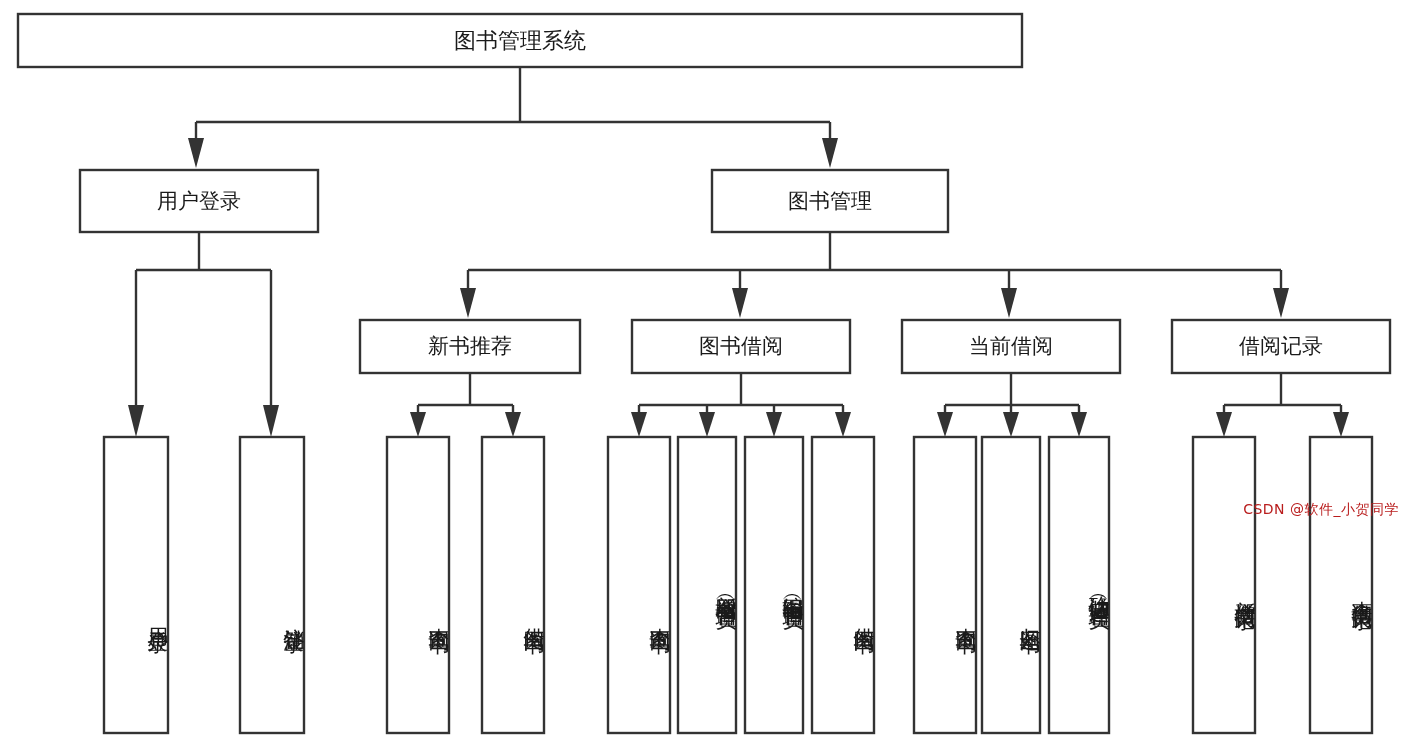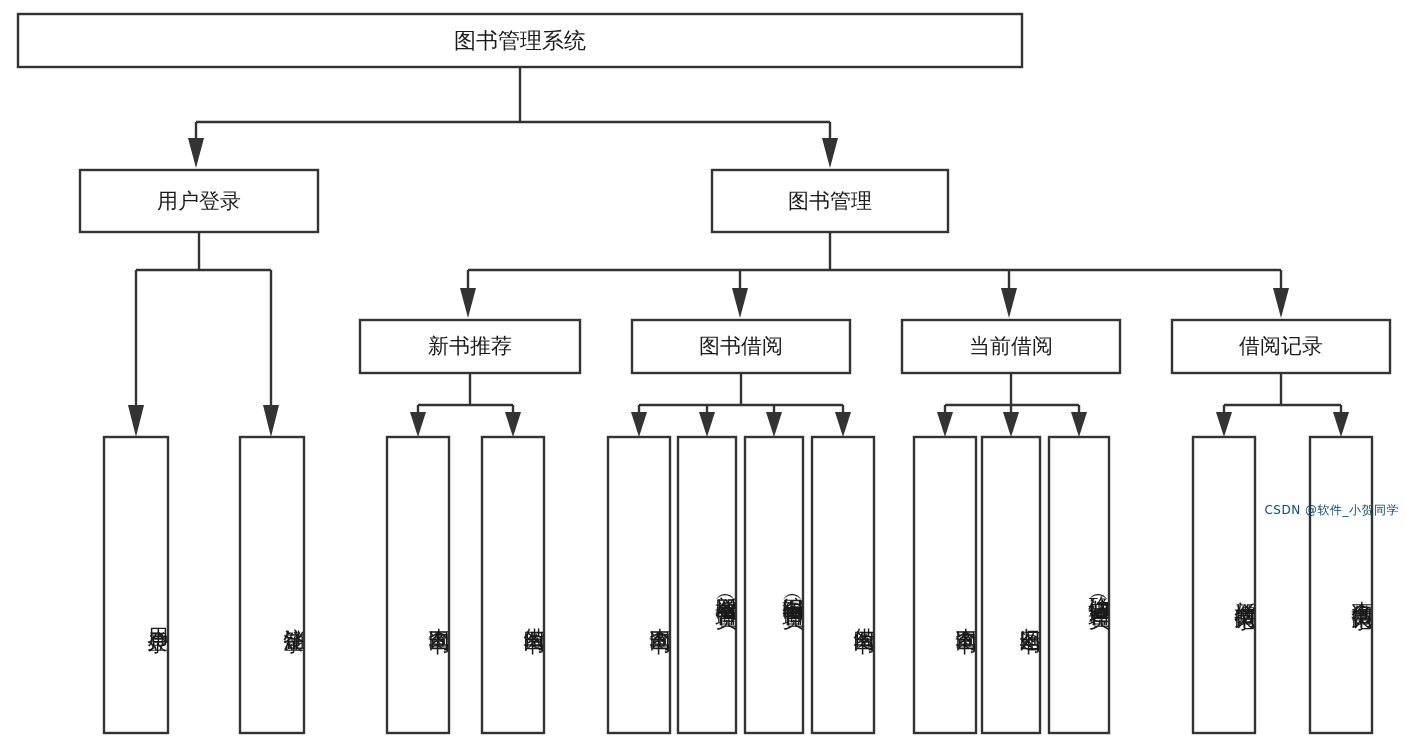--- a/index.html
+++ b/index.html
@@ -69,22 +69,22 @@
     align-items: flex-start;
     justify-content: center;
     white-space: nowrap;
     pointer-events: none;
   }
   .watermark {
     position: absolute;
     right: 6px;
     bottom: 8px;
     font-family: "DejaVu Sans", "Liberation Sans", sans-serif;
-    font-size: 12px;
-    color: #0c4a6e;
+    font-size: 14px;
+    color: #b91c1c;
     letter-spacing: 0.5px;
     white-space: nowrap;
   }
 </style>
 </head>
 <body>
 
 <div id="diagram-root">
 
   <svg class="chart-svg" viewBox="0 0 1405 747">

